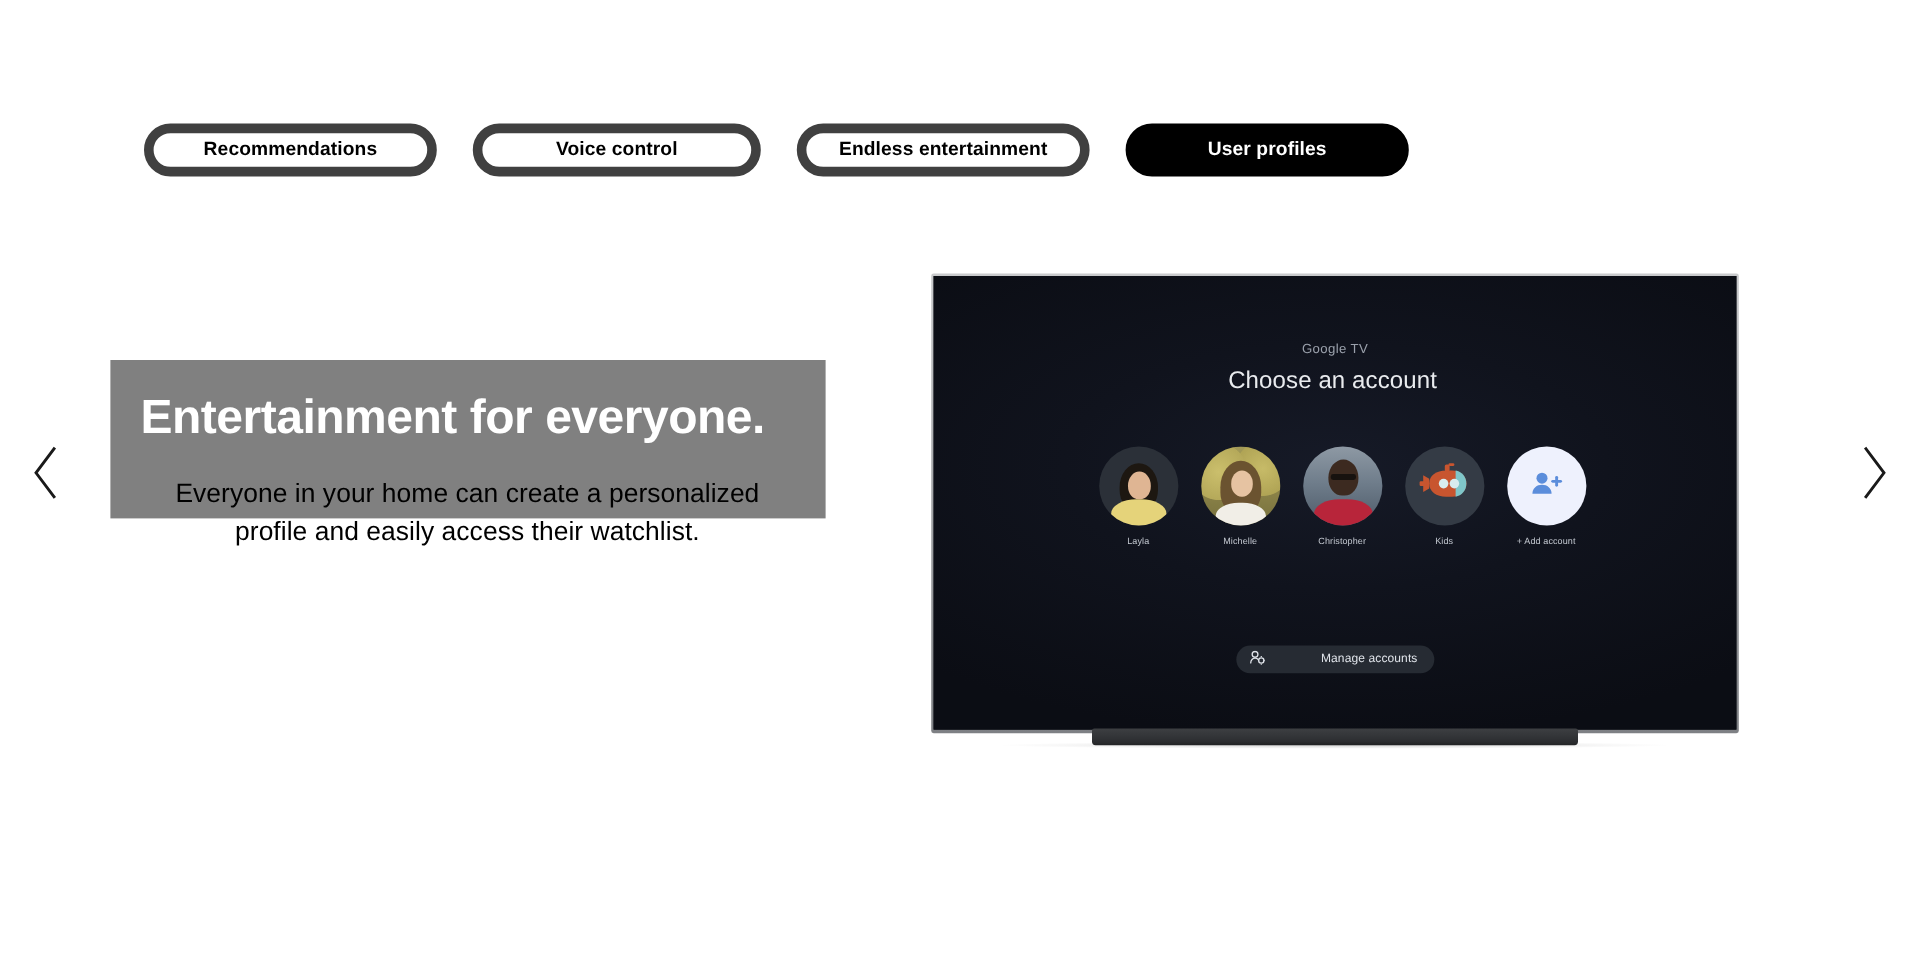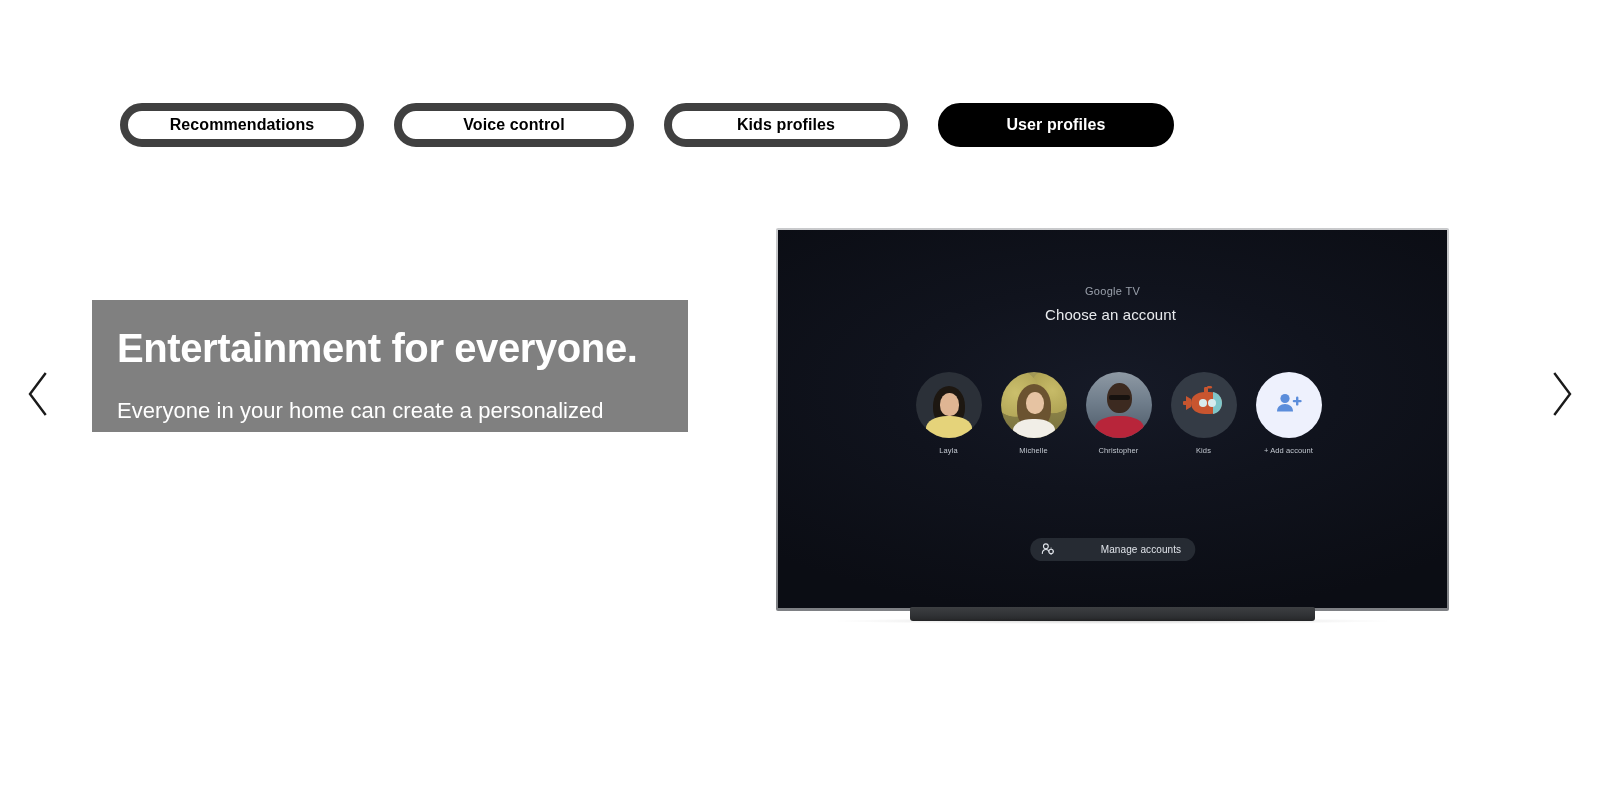--- a/index.html
+++ b/index.html
@@ -79,26 +79,27 @@
   .headline {
     color: #ffffff;
     font-size: 40px;
     font-weight: bold;
     line-height: 1.12;
     letter-spacing: -0.4px;
     font-family: "Liberation Sans", sans-serif;
   }
   .subcopy {
     margin-top: 24px;
-    color: #ffffff;
+    color: #000000;
     font-size: 22px;
     line-height: 1.45;
     font-weight: 400;
     letter-spacing: 0.05px;
     font-family: "Liberation Sans", sans-serif;
+    text-align: center;
   }
 
   
   .tv-wrap {
     position: absolute;
     left: 776px;
     top: 228px;
     width: 535px;
     height: 394px;
   }
@@ -148,21 +149,21 @@
     font-size: 11px;
     letter-spacing: 0.3px;
     font-family: "Liberation Sans", sans-serif;
   }
   .gtv-title {
     position: absolute;
     top: 76px;
     left: 0; right: 4px;
     text-align: center;
     color: #e9ebee;
-    font-size: 15px;
+    font-size: 20px;
     font-weight: 400;
     letter-spacing: 0.1px;
     font-family: "Liberation Sans", sans-serif;
   }
 
   .profiles-row {
     position: absolute;
     top: 142px;
     left: 12px; right: 0;
     display: flex;
@@ -319,21 +320,21 @@
     font-family: "Liberation Sans", sans-serif;
     margin-left: 41px;
   }
 </style>
 </head>
 <body>
 
 <div class="tab-bar">
   <button class="pill w1">Recommendations</button>
   <button class="pill w2">Voice control</button>
-  <button class="pill w4">Kids profiles</button>
+  <button class="pill w3">Endless entertainment</button>
   <button class="pill w5 active">User profiles</button>
 </div>
 
 <div class="arrow arrow-left">
   <span>
     <svg width="26" height="48" viewBox="0 0 26 48" fill="none">
       <path d="M20 4 L5 24 L20 44" stroke="#1a1a1a" stroke-width="2.4" stroke-linecap="square" stroke-linejoin="miter"></path>
     </svg>
   </span>
 </div>

